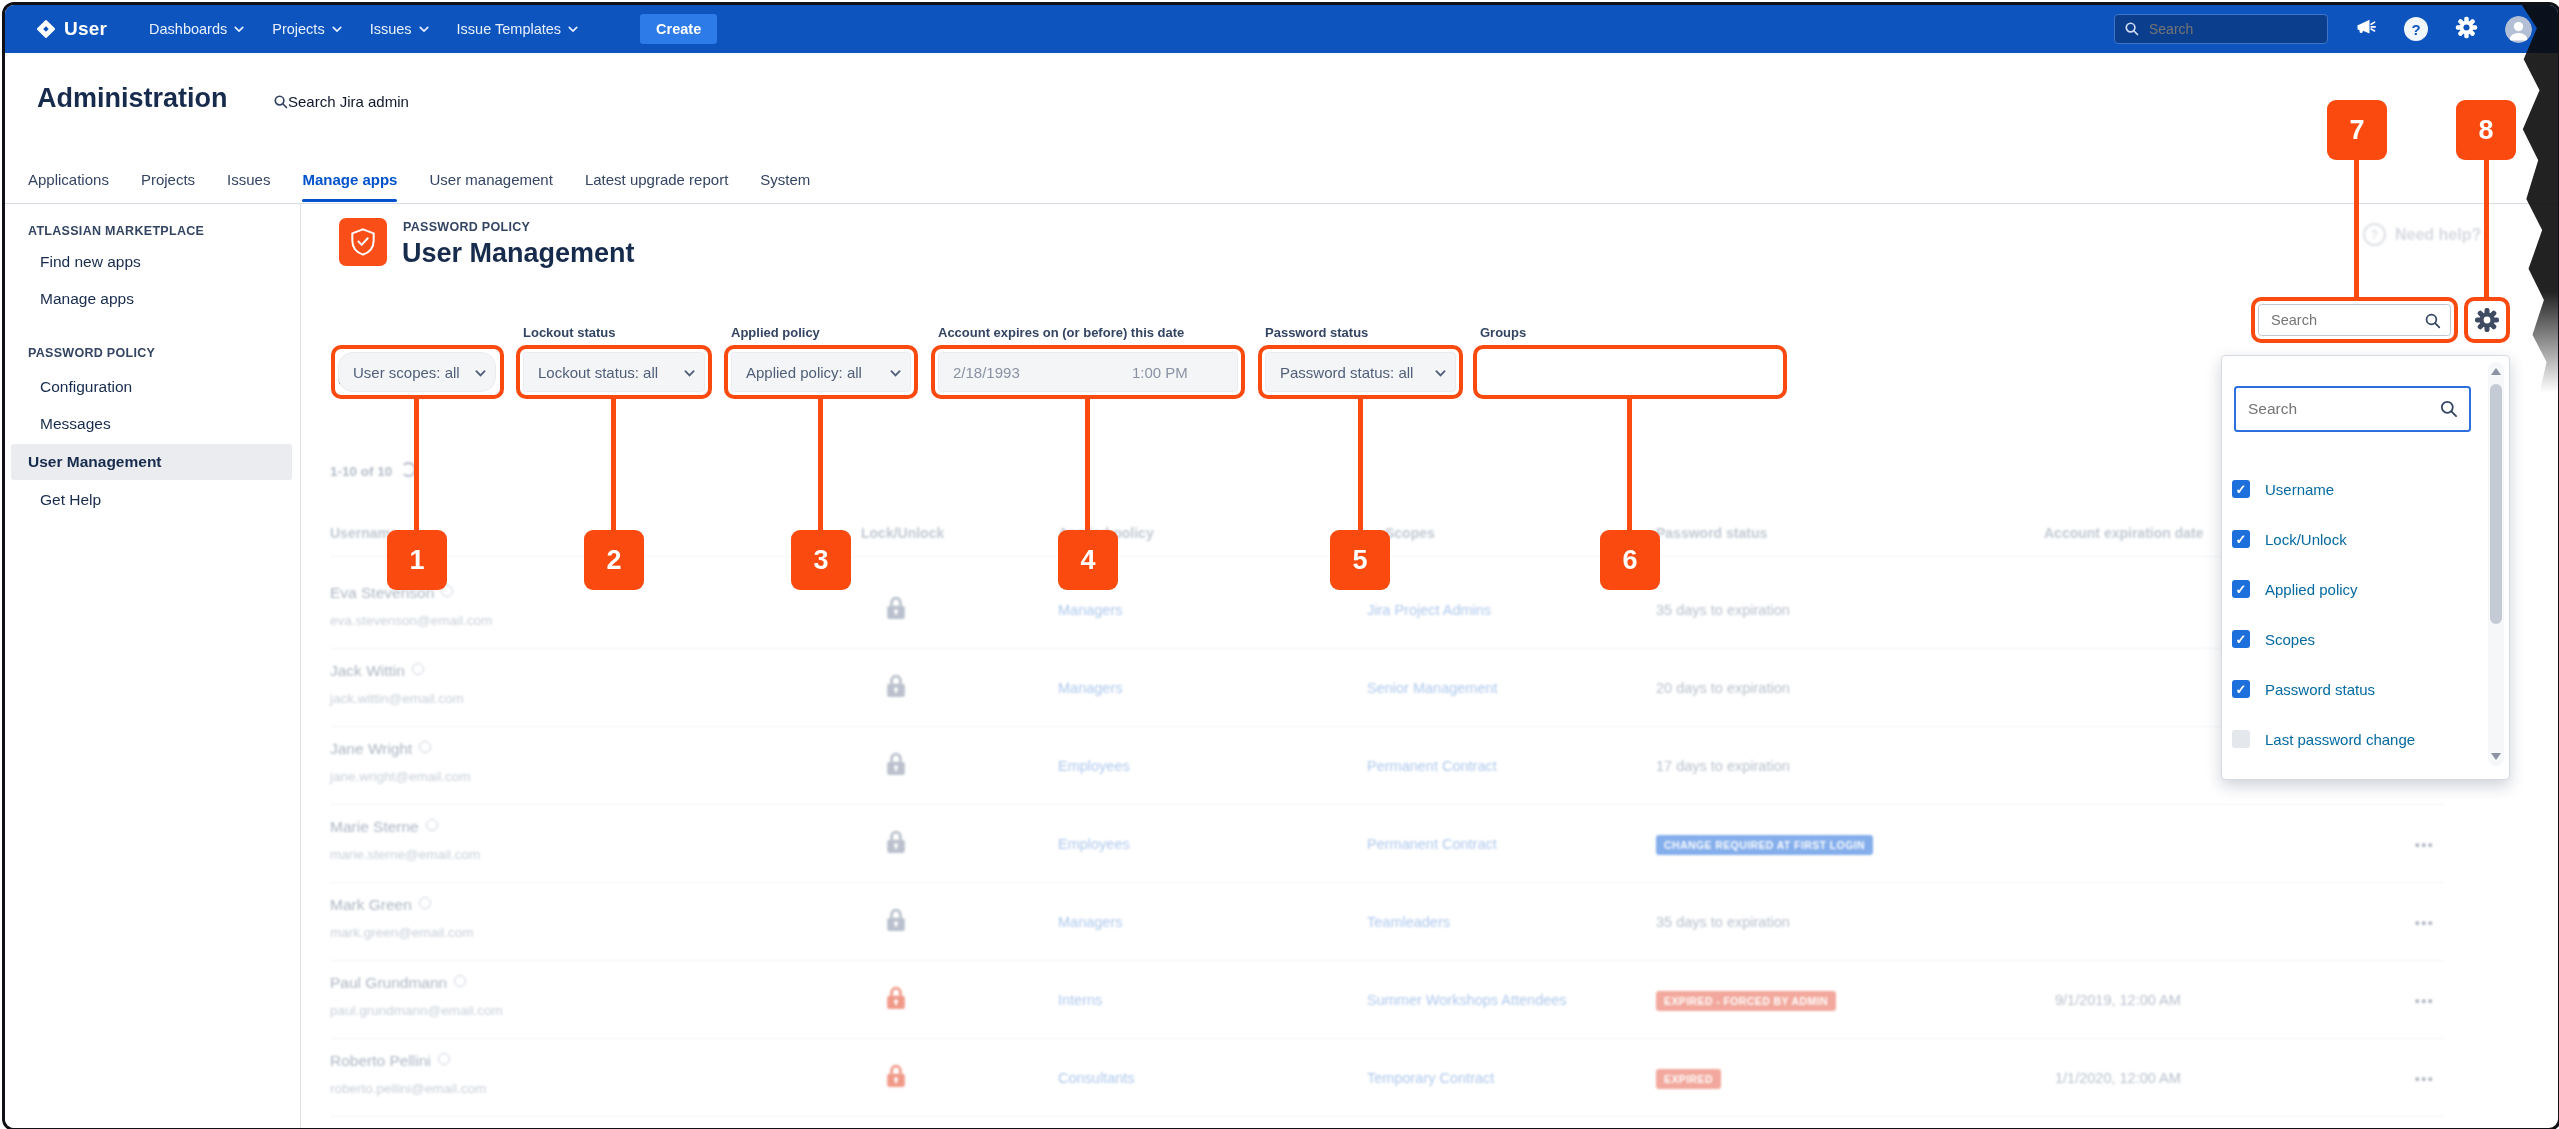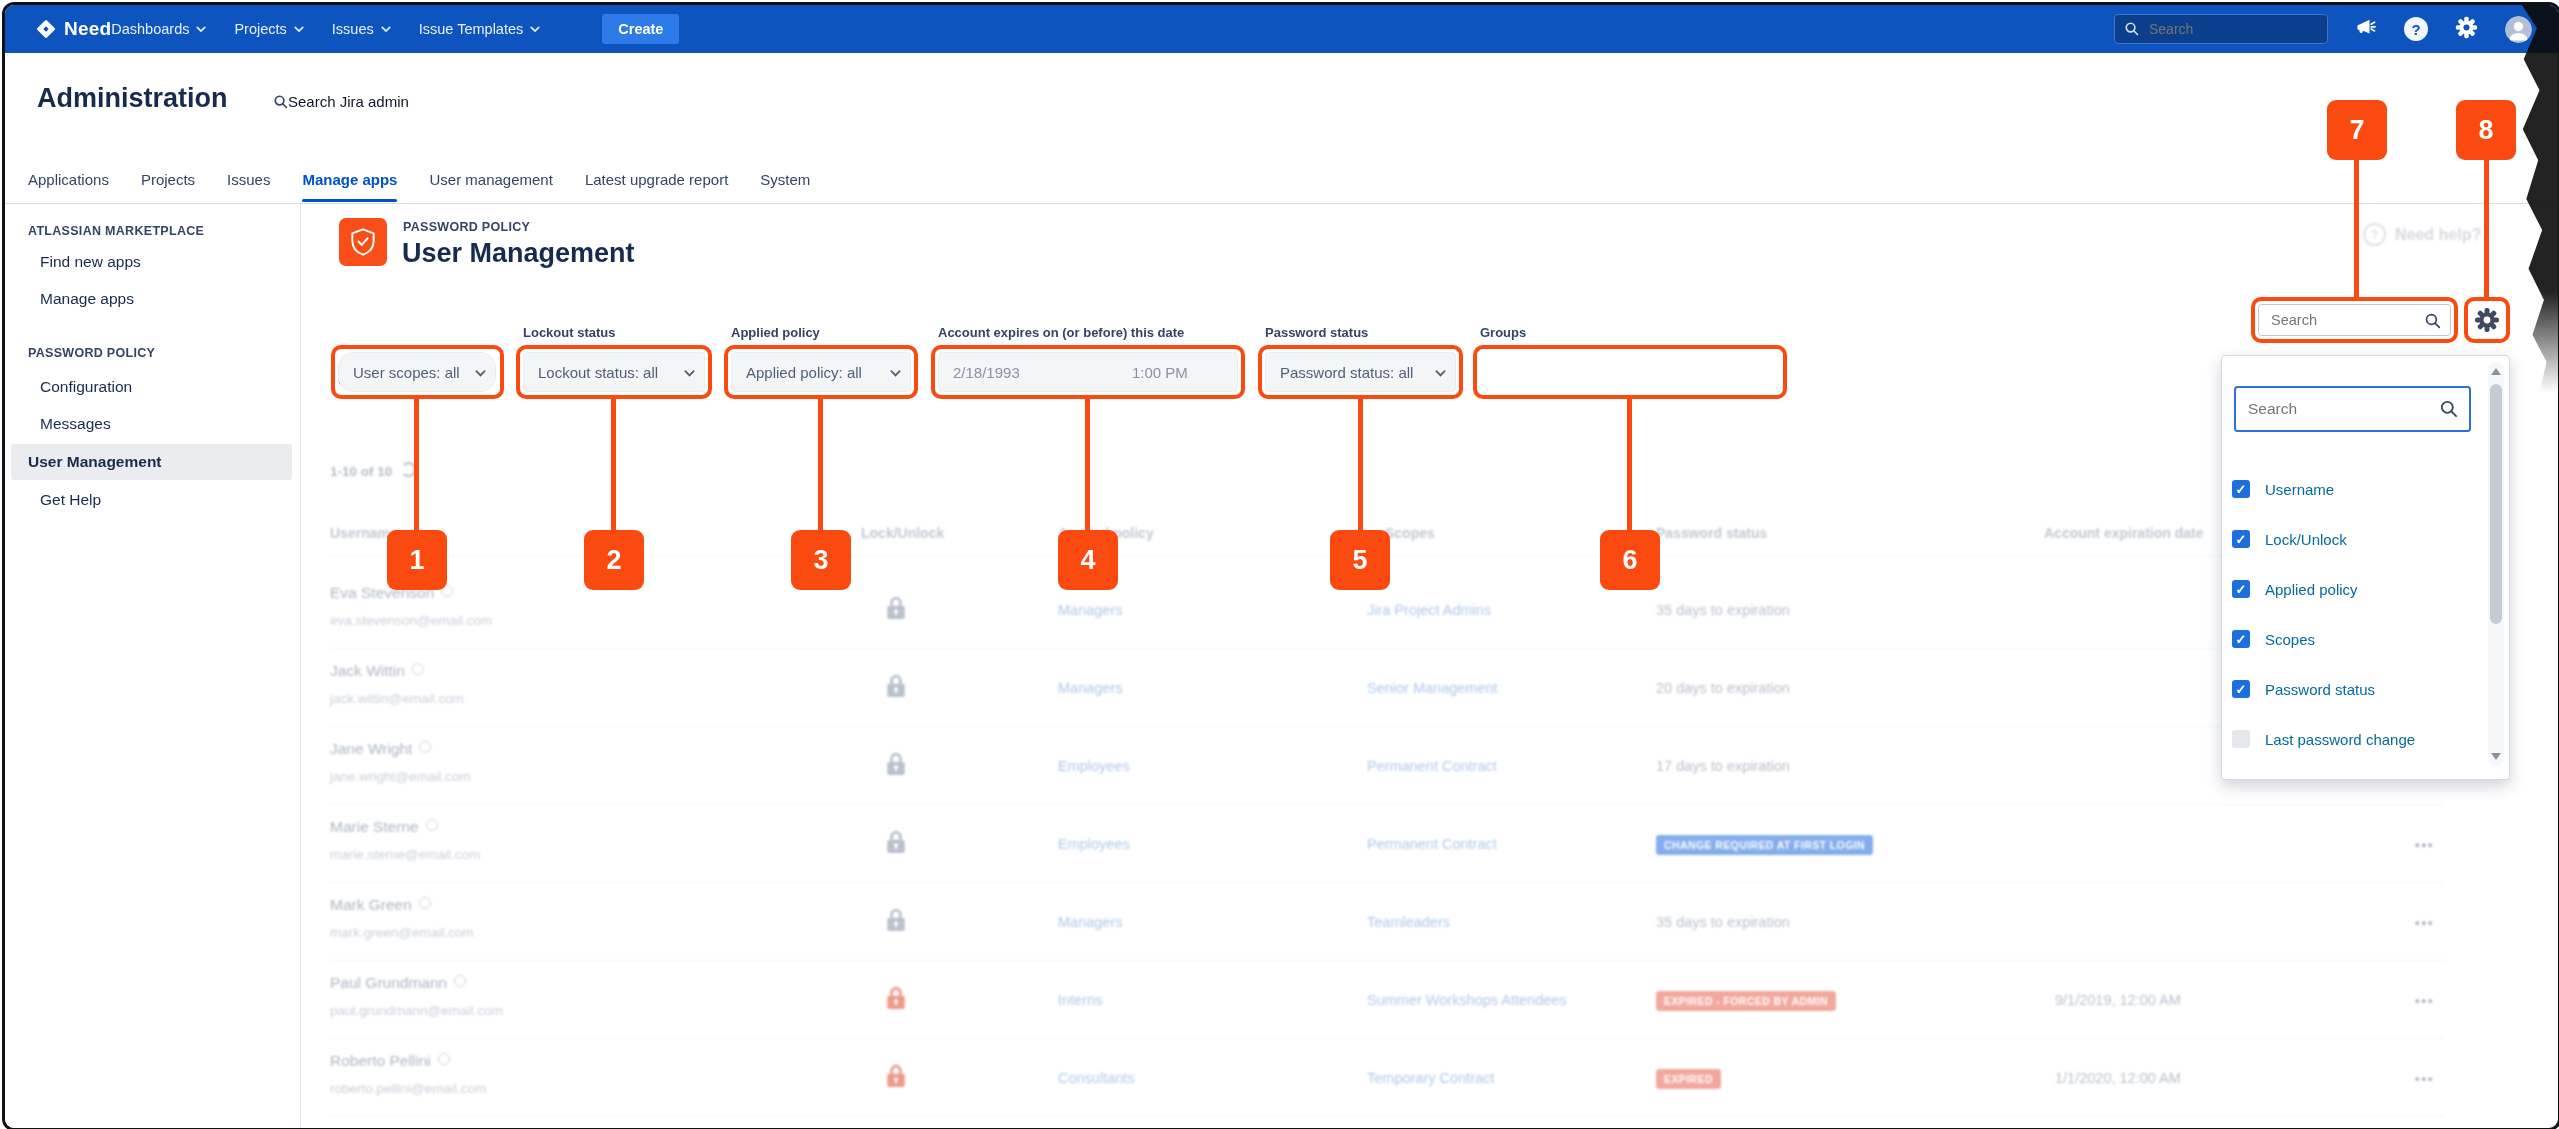--- a/index.html
+++ b/index.html
@@ -2,21 +2,21 @@
 <html><head>
 <meta charset="utf-8">
 <style>
   html,body{margin:0;padding:0;background:#ffffff;font-family:"Liberation Sans",sans-serif;}
   .frame{position:relative;width:2553px;height:1123px;margin:2px;border:3px solid #101114;border-radius:12px;overflow:hidden;background:#fff;}
 
   
   .navbar{position:absolute;left:0;top:0;right:0;height:48px;background:#0d54be;display:flex;align-items:center;}
   .nav-logo{display:flex;align-items:center;gap:7px;margin-left:30px;}
   .nav-logo-text{color:#fff;font-size:19px;font-weight:700;letter-spacing:.2px;}
-  .nav-menu{display:flex;align-items:center;gap:28px;}
+  .nav-menu{display:flex;align-items:center;gap:28px;margin-left:42px;}
   .nav-item{display:flex;align-items:center;gap:7px;color:#e8f0fe;font-size:14.5px;cursor:pointer;}
   .create-btn{margin-left:34px;background:#2c7be8;color:#fff;font-size:14.5px;font-weight:600;padding:7px 16px;border-radius:3px;}
   .nav-right{position:absolute;right:26px;top:0;height:48px;display:flex;align-items:center;gap:26px;}
   .nav-search{position:relative;width:212px;height:28px;background:#0b3e8c;border:1.5px solid #3f74c9;border-radius:4px;display:flex;align-items:center;}
   .nav-search input{background:transparent;border:none;outline:none;color:#cfdcf3;font-size:14px;margin-left:32px;width:160px;font-family:"Liberation Sans",sans-serif;}
   .nav-search .mag{position:absolute;left:9px;top:6px;}
   .nav-help{width:24px;height:24px;border-radius:50%;background:#f2f6fd;color:#0d54be;font-weight:700;font-size:15px;display:flex;align-items:center;justify-content:center;}
   .avatar{width:27px;height:27px;border-radius:50%;overflow:hidden;}
 
   
@@ -99,21 +99,21 @@
 </head>
 <body>
 
 <div class="frame">
 
   <div class="navbar">
     <div class="nav-logo">
       <svg width="22" height="22" viewBox="0 0 24 24">
           <path fill="#fff" d="M21.6 11.3 12.7 2.4a1 1 0 0 0-1.4 0L2.4 11.3a1 1 0 0 0 0 1.4l8.9 8.9a1 1 0 0 0 1.4 0l8.9-8.9a1 1 0 0 0 0-1.4zM12 15 9 12l3-3 3 3z"></path>
         </svg>
-      <span class="nav-logo-text">Need</span>
+      <span class="nav-logo-text">User</span>
     </div>
     <div class="nav-menu">
       <span class="nav-item">
           <span>Dashboards</span>
           <svg width="10" height="7" viewBox="0 0 12 8">
             <path d="M1.5 1.5 6 6l4.5-4.5" fill="none" stroke="#e8f0fe" stroke-width="2" stroke-linecap="round"></path>
           </svg>
         </span>
       <span class="nav-item">
           <span>Projects</span>

